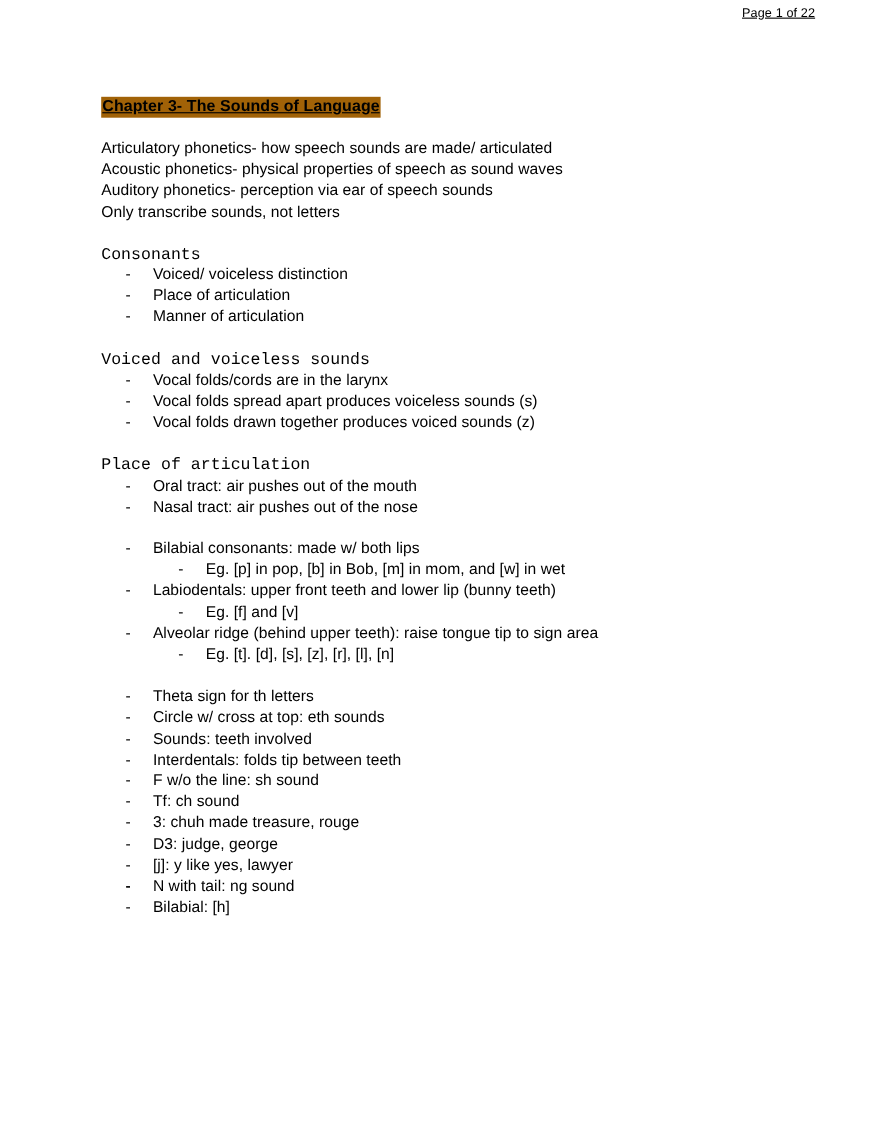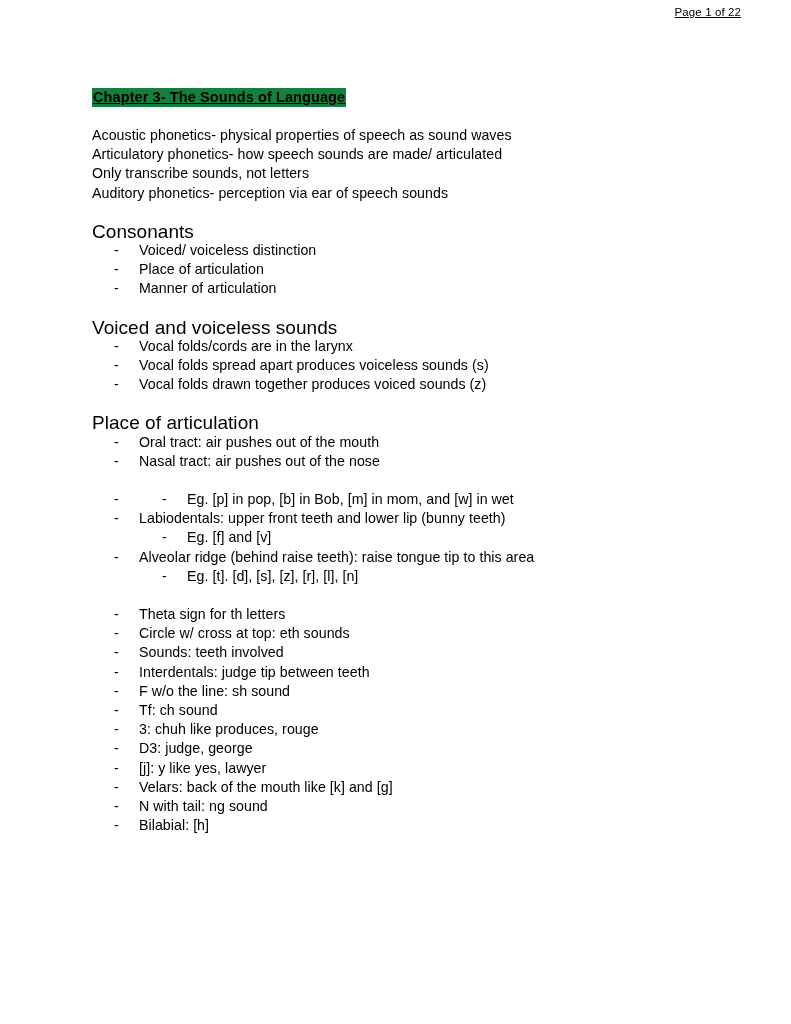--- a/index.html
+++ b/index.html
@@ -32,43 +32,44 @@
     white-space: nowrap;
   }
   .doc-body {
     position: absolute;
     left: 92px;
     top: 88px;
     width: 640px;
   }
   .doc-title {
     display: inline-block;
-    background: #15803d;
+    background: #a16207;
     font-weight: bold;
     font-size: 14.5px;
     line-height: 19px;
     text-decoration: underline;
     letter-spacing: 0.1px;
     padding: 0 1px;
     white-space: nowrap;
   }
   .spacer {
     height: 19px;
   }
   .para-line {
     font-size: 14.2px;
     line-height: 19.2px;
     letter-spacing: 0.05px;
     white-space: nowrap;
   }
   .heading-line {
-    font-size: 19px;
+    font-size: 15px;
     line-height: 19.2px;
     letter-spacing: 0.05px;
     white-space: nowrap;
+    font-family: Liberation Mono, monospace;
   }
   .bullet-line {
     font-size: 14.2px;
     line-height: 19.2px;
     letter-spacing: 0.05px;
     white-space: nowrap;
     position: relative;
   }
   .lvl1 {
     padding-left: 47px;
@@ -98,24 +99,24 @@
 
   <div class="doc-body">
 
     <div>
       <span class="doc-title">Chapter 3- The Sounds of Language</span>
     </div>
 
     <div class="spacer"></div>
 
     <div id="intro-block" class="block">
+        <div class="para-line">Articulatory phonetics- how speech sounds are made/ articulated</div>
         <div class="para-line">Acoustic phonetics- physical properties of speech as sound waves</div>
-        <div class="para-line">Articulatory phonetics- how speech sounds are made/ articulated</div>
+        <div class="para-line">Auditory phonetics- perception via ear of speech sounds</div>
         <div class="para-line">Only transcribe sounds, not letters</div>
-        <div class="para-line">Auditory phonetics- perception via ear of speech sounds</div>
       </div>
 
     <div id="sections-block" class="block">
         <div class="spacer"></div>
         <div>
           <div class="heading-line">Consonants</div>
           <div class="bullet-line lvl1"><span class="dash">-</span><span>Voiced/ voiceless distinction</span></div>
           <div class="bullet-line lvl1"><span class="dash">-</span><span>Place of articulation</span></div>
           <div class="bullet-line lvl1"><span class="dash">-</span><span>Manner of articulation</span></div>
         </div>
@@ -127,39 +128,39 @@
           <div class="bullet-line lvl1"><span class="dash">-</span><span>Vocal folds drawn together produces voiced sounds (z)</span></div>
         </div>
         <div class="spacer"></div>
         <div>
           <div class="heading-line">Place of articulation</div>
           <div class="bullet-line lvl1"><span class="dash">-</span><span>Oral tract: air pushes out of the mouth</span></div>
           <div class="bullet-line lvl1"><span class="dash">-</span><span>Nasal tract: air pushes out of the nose</span></div>
         </div>
         <div class="spacer"></div>
         <div>
-          <div class="bullet-line lvl1"><span class="dash">-</span></div>
+          <div class="bullet-line lvl1"><span class="dash">-</span><span>Bilabial consonants: made w/ both lips</span></div>
           <div class="bullet-line lvl2"><span class="dash">-</span><span>Eg. [p] in pop, [b] in Bob, [m] in mom, and [w] in wet</span></div>
           <div class="bullet-line lvl1"><span class="dash">-</span><span>Labiodentals: upper front teeth and lower lip (bunny teeth)</span></div>
           <div class="bullet-line lvl2"><span class="dash">-</span><span>Eg. [f] and [v]</span></div>
-          <div class="bullet-line lvl1"><span class="dash">-</span><span>Alveolar ridge (behind raise teeth): raise tongue tip to this area</span></div>
+          <div class="bullet-line lvl1"><span class="dash">-</span><span>Alveolar ridge (behind upper teeth): raise tongue tip to sign area</span></div>
           <div class="bullet-line lvl2"><span class="dash">-</span><span>Eg. [t]. [d], [s], [z], [r], [l], [n]</span></div>
         </div>
         <div class="spacer"></div>
         <div>
           <div class="bullet-line lvl1"><span class="dash">-</span><span>Theta sign for th letters</span></div>
           <div class="bullet-line lvl1"><span class="dash">-</span><span>Circle w/ cross at top: eth sounds</span></div>
           <div class="bullet-line lvl1"><span class="dash">-</span><span>Sounds: teeth involved</span></div>
-          <div class="bullet-line lvl1"><span class="dash">-</span><span>Interdentals: judge tip between teeth</span></div>
+          <div class="bullet-line lvl1"><span class="dash">-</span><span>Interdentals: folds tip between teeth</span></div>
           <div class="bullet-line lvl1"><span class="dash">-</span><span>F w/o the line: sh sound</span></div>
           <div class="bullet-line lvl1"><span class="dash">-</span><span>Tf: ch sound</span></div>
-          <div class="bullet-line lvl1"><span class="dash">-</span><span>3: chuh like produces, rouge</span></div>
+          <div class="bullet-line lvl1"><span class="dash">-</span><span>3: chuh made treasure, rouge</span></div>
           <div class="bullet-line lvl1"><span class="dash">-</span><span>D3: judge, george</span></div>
           <div class="bullet-line lvl1"><span class="dash">-</span><span>[j]: y like yes, lawyer</span></div>
-          <div class="bullet-line lvl1"><span class="dash">-</span><span>Velars: back of the mouth like [k] and [g]</span></div>
+          <div class="bullet-line lvl1"><span class="dash">-</span></div>
           <div class="bullet-line lvl1"><span class="dash">-</span><span>N with tail: ng sound</span></div>
           <div class="bullet-line lvl1"><span class="dash">-</span><span>Bilabial: [h]</span></div>
         </div>
       </div>
 
   </div>
 
 </div>
 
 </body></html>

